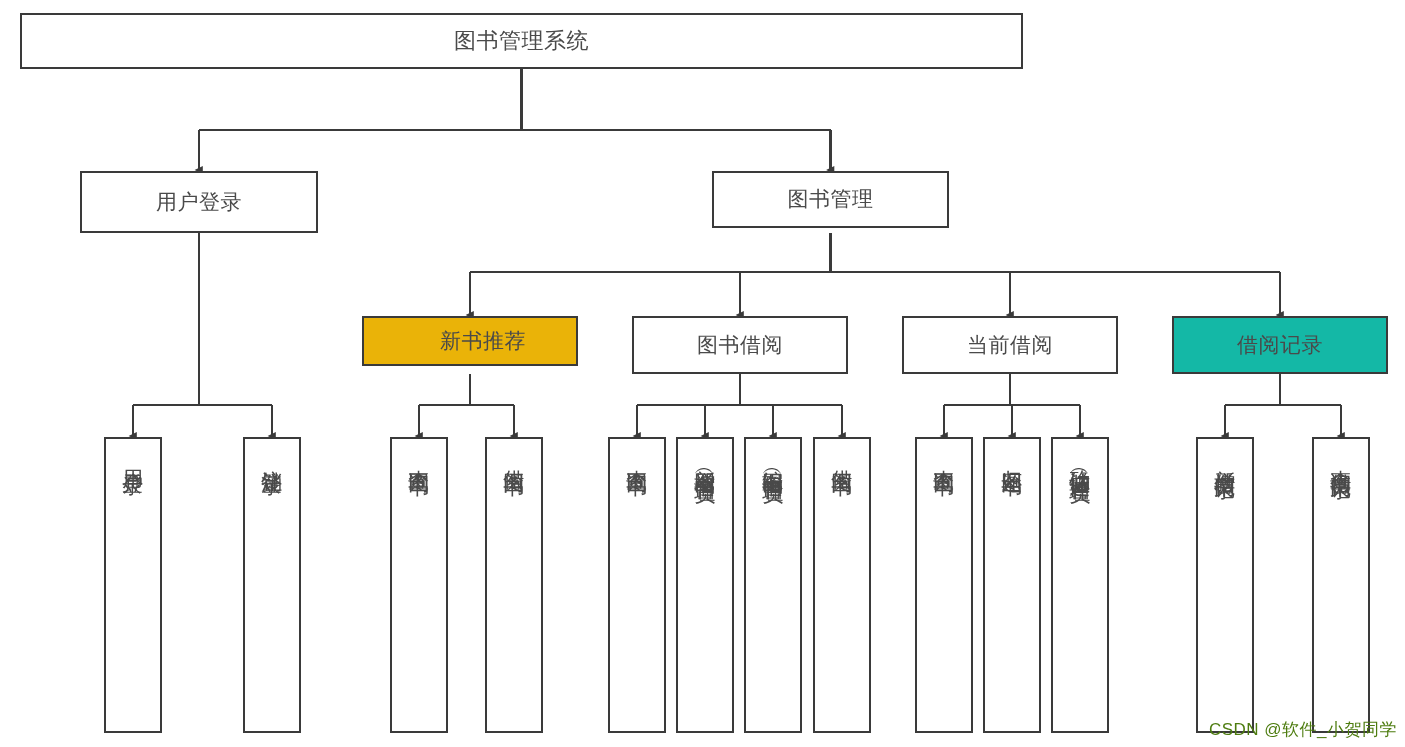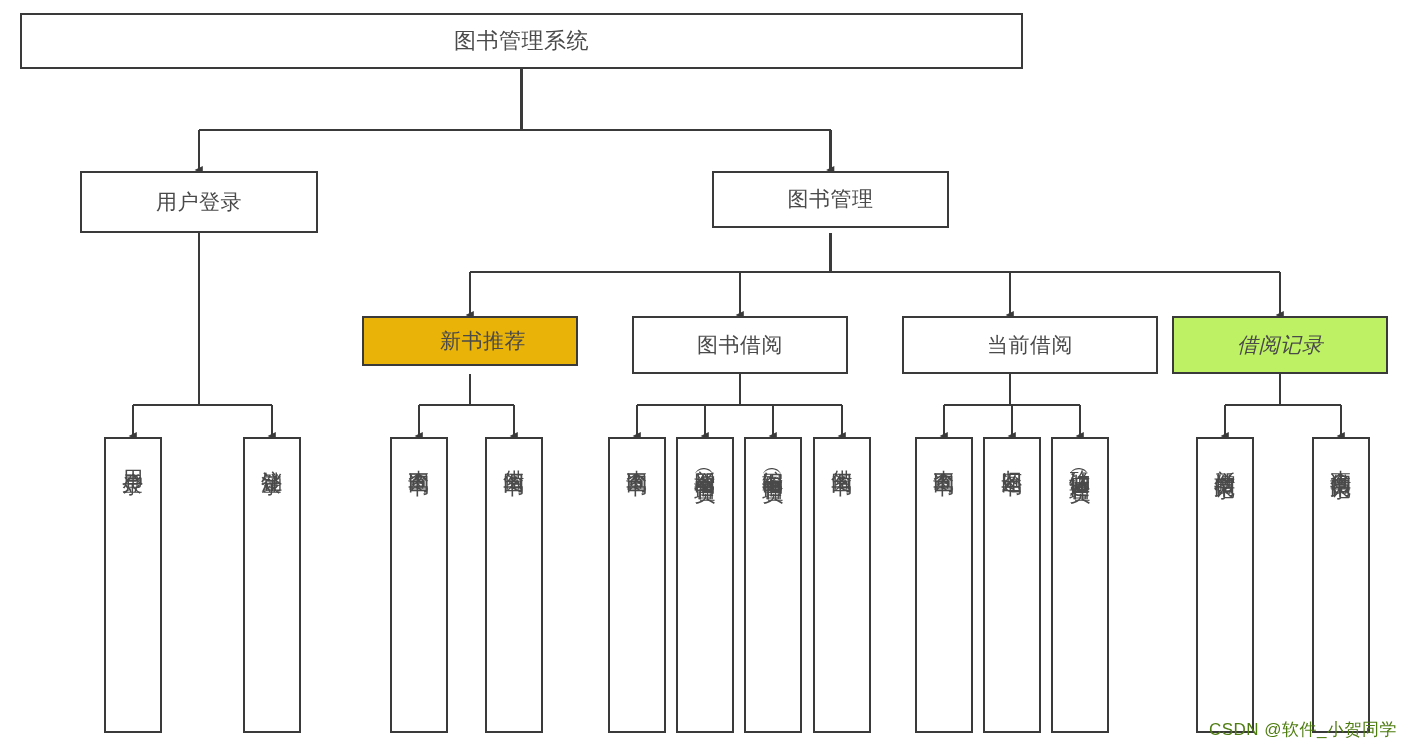--- a/index.html
+++ b/index.html
@@ -127,24 +127,24 @@
       </div>
       <div class="node level-1" style="left: 712px; top: 171px; width: 237px; height: 57px; border-color: rgb(58, 58, 58); background: rgb(255, 255, 255);">
         <span class="node-label" style="color: rgb(74, 74, 74);">图书管理</span>
       </div>
       <div class="node level-2" style="left: 362px; top: 316px; width: 216px; height: 50px; border-color: rgb(58, 58, 58); background: #eab308; padding-left: 26px;">
         <span class="node-label" style="color: rgb(74, 74, 74);">新书推荐</span>
       </div>
       <div class="node level-2" style="left: 632px; top: 316px; width: 216px; height: 58px; border-color: rgb(58, 58, 58); background: rgb(255, 255, 255);">
         <span class="node-label" style="color: rgb(74, 74, 74);">图书借阅</span>
       </div>
-      <div class="node level-2" style="left: 902px; top: 316px; width: 256px; height: 58px; border-color: rgb(58, 58, 58); background: rgb(255, 255, 255);">
+      <div class="node level-2" style="left: 902px; top: 316px; width: 216px; height: 58px; border-color: rgb(58, 58, 58); background: rgb(255, 255, 255);">
         <span class="node-label" style="color: rgb(74, 74, 74);">当前借阅</span>
       </div>
-      <div class="node level-2" style="left: 1172px; top: 316px; width: 216px; height: 58px; border-color: rgb(58, 58, 58); background: #bef264; font-style: italic;">
+      <div class="node level-2" style="left: 1172px; top: 316px; width: 216px; height: 58px; border-color: rgb(58, 58, 58); background: #14b8a6;">
         <span class="node-label" style="color: rgb(74, 74, 74);">借阅记录</span>
       </div>
       <div class="node level-3 leaf" style="left: 104px; top: 437px; width: 58px; height: 296px; border-color: rgb(58, 58, 58); background: rgb(255, 255, 255);">
         <span class="node-label" style="color: rgb(74, 74, 74);">用户登录</span>
       </div>
       <div class="node level-3 leaf" style="left: 243px; top: 437px; width: 58px; height: 296px; border-color: rgb(58, 58, 58); background: rgb(255, 255, 255);">
         <span class="node-label" style="color: rgb(74, 74, 74);">注销登录</span>
       </div>
       <div class="node level-3 leaf" style="left: 390px; top: 437px; width: 58px; height: 296px; border-color: rgb(58, 58, 58); background: rgb(255, 255, 255);">
         <span class="node-label" style="color: rgb(74, 74, 74);">查询图书</span>

